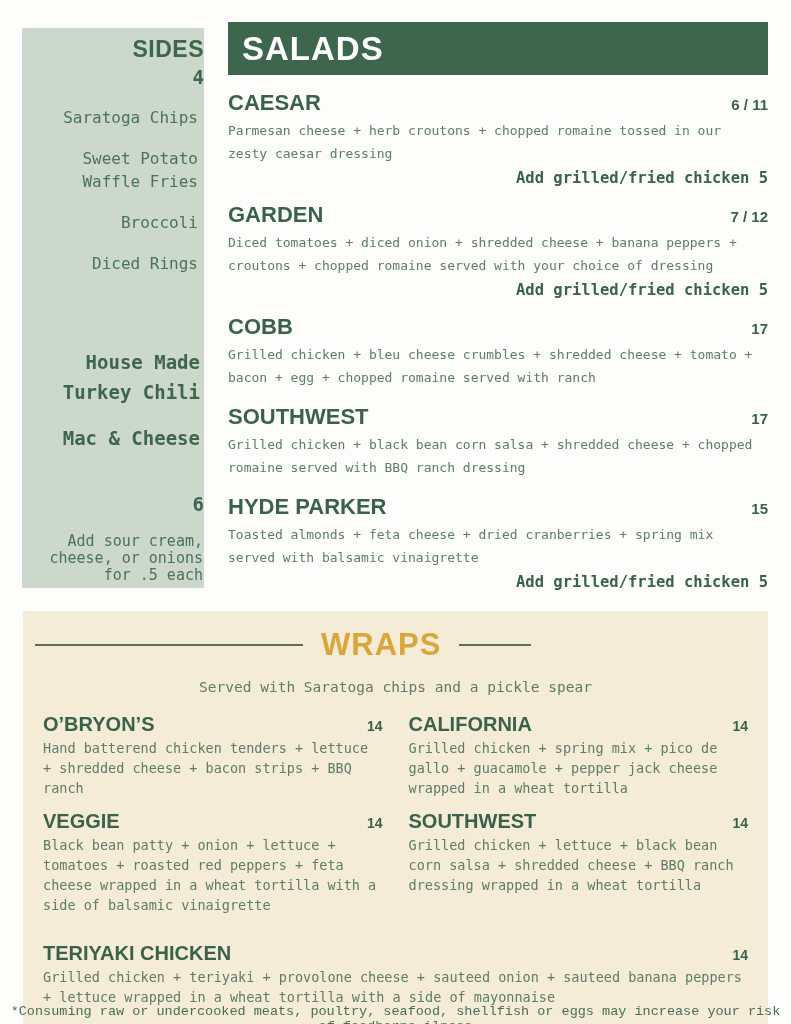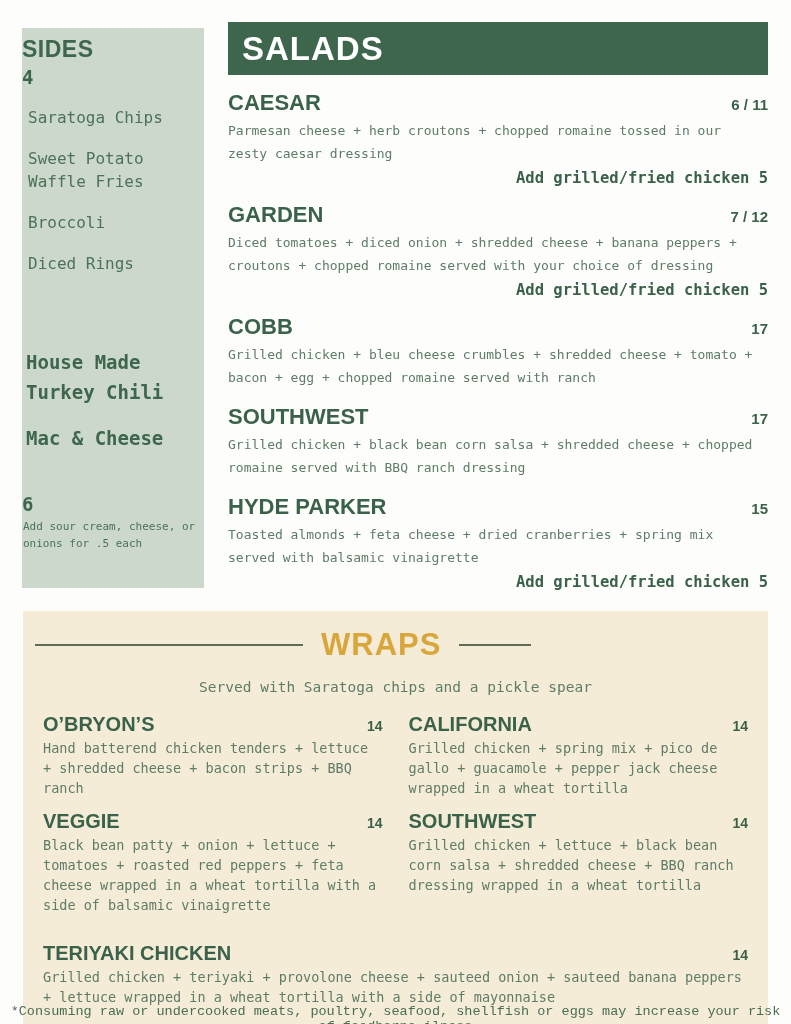--- a/index.html
+++ b/index.html
@@ -7,29 +7,29 @@
     --sidebar-bg:#ccd8cc; --sidebar-text:#4c7258; --cream-bg:#f5ecd8;
     --gold:#d9a63c; --rule-green:#5d6e55; --footer-green:#4b6d55; --bar-text:#ffffff;
   }
   *{box-sizing:border-box; margin:0; padding:0;}
   body{background:#fff;}
   .page{position:relative; width:791px; height:1024px; background:#fdfdfb; overflow:hidden;
         font-family:"DejaVu Sans Mono", monospace;}
 
   
   .sidebar{position:absolute; left:22px; top:28px; width:182px; height:560px;
-           background:var(--sidebar-bg); text-align:left; color:var(--sidebar-text); padding-top:8px;}
+           background:var(--sidebar-bg); text-align:right; color:var(--sidebar-text); padding-top:8px;}
   .sidebar-title{font-family:"Liberation Sans",sans-serif; font-weight:700; font-size:23px;
                  color:var(--dark-green); letter-spacing:.5px;}
   .sidebar-price{font-weight:700; font-size:19px; color:var(--dark-green); margin-top:3px;}
   .side-item{font-size:16px; line-height:23px; margin-top:18px; padding:0 6px;}
   .specials{margin-top:72px;}
   .special-item{font-weight:700; font-size:19px; line-height:30px; color:var(--dark-green); margin-top:16px; padding:0 4px;}
   .special-price{font-weight:700; font-size:19px; color:var(--dark-green); margin-top:40px;}
-  .special-note{font-size:11px; line-height:17px; margin-top:3px; padding:0 1px;}
+  .special-note{font-size:15px; line-height:17px; margin-top:18px; padding:0 1px;}
 
   
   .main{position:absolute; left:228px; top:22px; width:540px;}
   .salads-bar{background:var(--dark-green); height:53px; display:flex; align-items:center; padding-left:14px;}
   .salads-bar h1{color:var(--bar-text); font-family:"Liberation Sans",sans-serif; font-weight:700;
                  font-size:33px; letter-spacing:1px;}
   .menu-item{margin-top:15px;}
   .item-head{display:flex; justify-content:space-between; align-items:baseline;}
   .item-name{font-family:"Liberation Sans",sans-serif; font-weight:700; font-size:22px; color:var(--title-green);}
   .item-price{font-family:"Liberation Sans",sans-serif; font-weight:700; font-size:15px;

